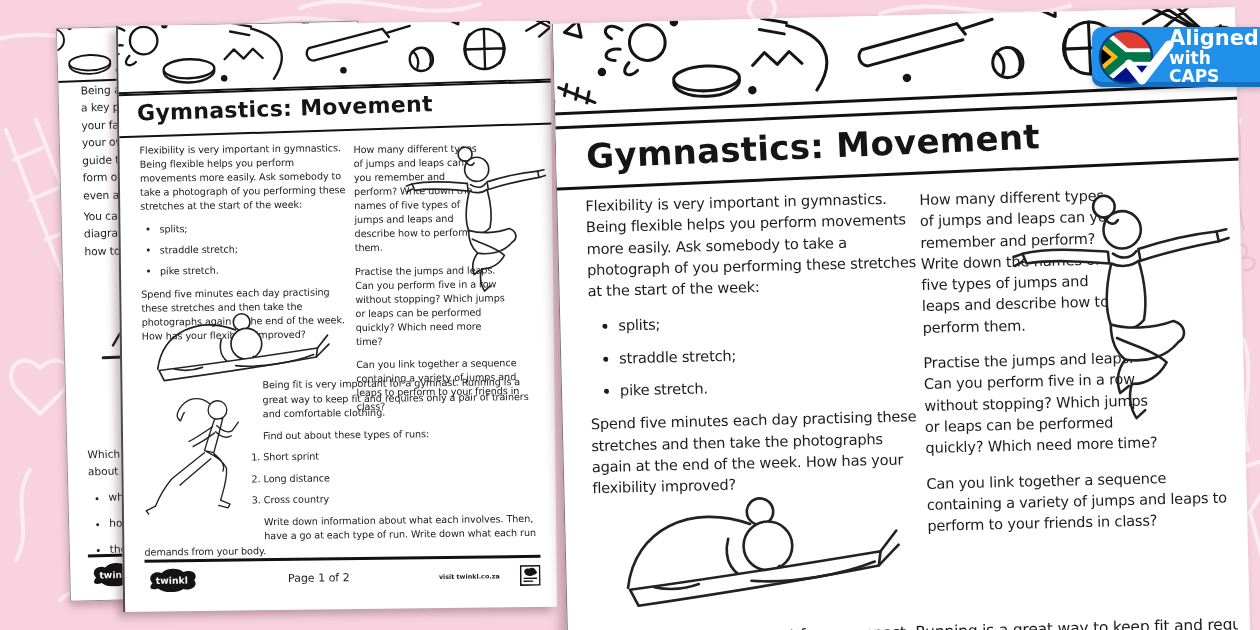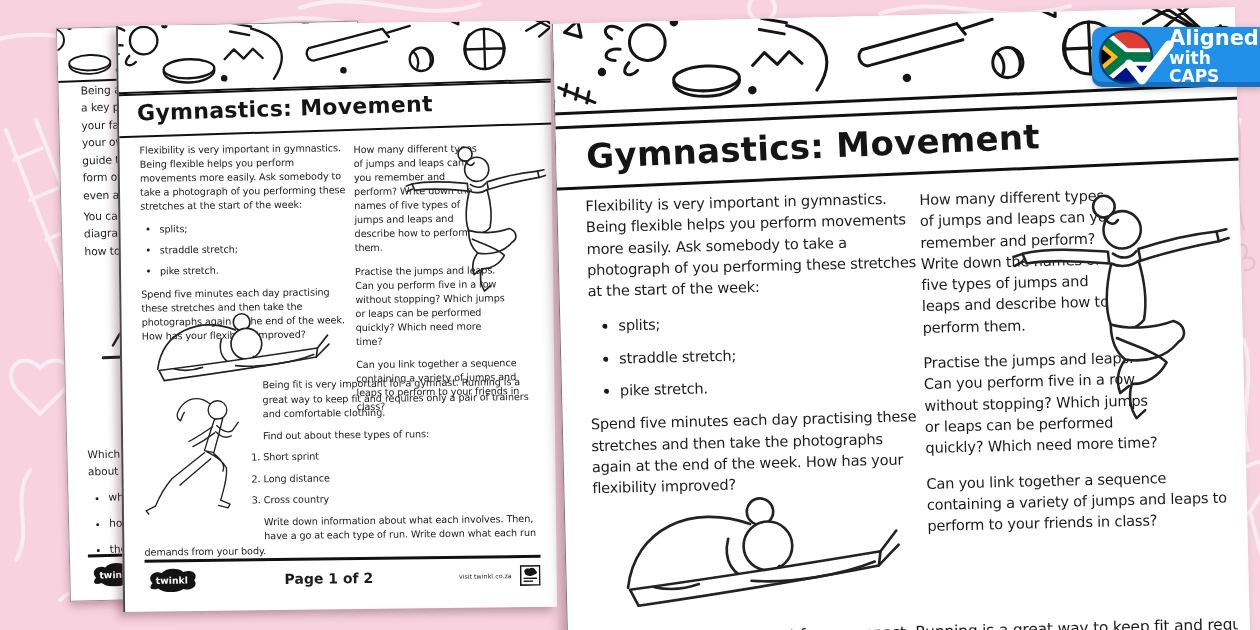--- a/index.html
+++ b/index.html
@@ -51,22 +51,22 @@
   .fig-jump-mid{position:absolute;right:-6px;top:2px;width:146px;height:172px;}
   .fig-pike-mid{position:absolute;left:22px;top:272px;width:196px;height:96px;}
   .fitness{position:absolute;left:20px;right:14px;top:354px;font-size:9.7px;line-height:1.5;letter-spacing:-.1px;}
   .fitness p{margin:0 0 7px 0;}
   .fig-run{float:left;width:114px;height:166px;margin:-2px 10px 0 -4px;}
   .fitness ol{margin:5px 0 7px 24px;padding:0;}
   .fitness li{margin-bottom:7px;}
   .pfoot{position:absolute;left:20px;right:16px;border-top:3px solid #111;}
   .page-mid .pfoot{top:534px;}
   .footrow{display:flex;align-items:center;justify-content:space-between;margin-top:5px;}
-  .pagecount{font-size:14px;font-weight:700;}
-  .visit{font-size:6.4px;font-weight:400;margin-right:8px;}
+  .pagecount{font-size:11px;font-weight:400;}
+  .visit{font-size:6.4px;font-weight:700;margin-right:20px;}
   .footright{display:flex;align-items:center;}
   
   .page-back .band{left:-10px;right:-10px;top:-10px;height:60px;transform:rotate(-0.8deg);border-bottom-width:2px;}
   .btext{position:absolute;left:22px;font-size:10.8px;line-height:1.62;white-space:pre;letter-spacing:-.1px;}
   .btext1{top:54px;}
   .btext2{top:180px;}
   .fig-backbend{position:absolute;left:24px;top:228px;width:252px;height:108px;}
   .research{position:absolute;left:20px;top:418px;font-size:10.6px;line-height:1.6;}
   .research .intro{white-space:pre;}
   .research ul{margin:9px 0 0 20px;padding:0;}

